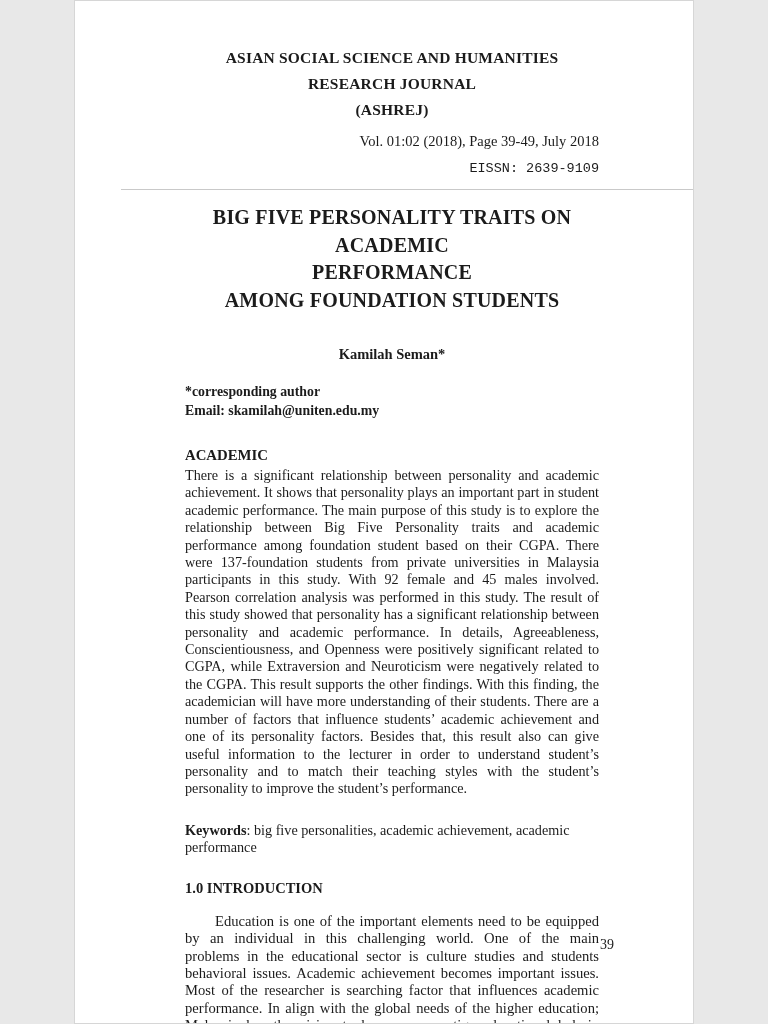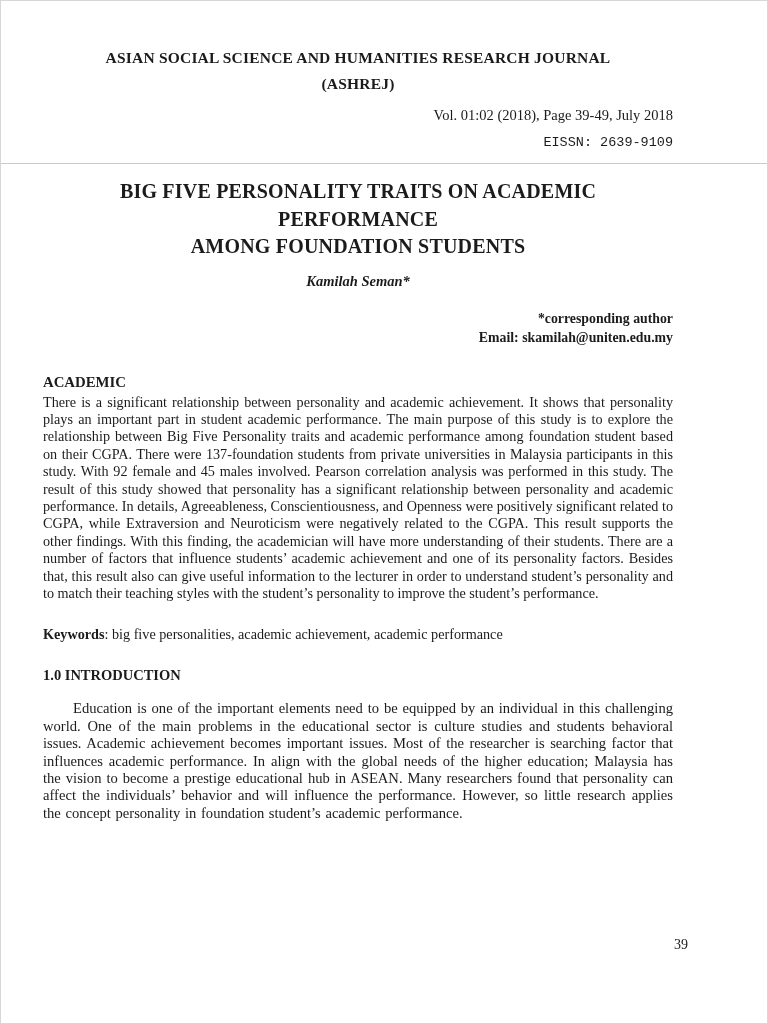--- a/index.html
+++ b/index.html
@@ -2,27 +2,27 @@
 <html><head>
 <meta charset="utf-8">
 <style>
   html, body {
     margin: 0;
     padding: 0;
     background: #e8e8e8;
   }
   .page {
     position: relative;
-    width: 768px;
+    width: 620px;
     height: 1024px;
     margin: 0 auto;
     background: #ffffff;
     box-sizing: border-box;
     border: 1px solid #d6d6d6;
-    padding: 44px 94px 0 42px;
+    padding: 44px 94px 0 110px;
     color: #1b1b1b;
     font-family: "Liberation Serif", "DejaVu Serif", serif;
     overflow: hidden;
   }
   .journal-name {
     font-weight: bold;
     font-size: 15.5px;
     line-height: 26px;
     text-align: center;
     white-space: pre-line;
@@ -47,32 +47,32 @@
   .paper-title {
     font-size: 20px;
     font-weight: bold;
     text-align: center;
     line-height: 27.5px;
     margin: 14px 0 0 0;
     white-space: pre-line;
     letter-spacing: 0.2px;
   }
   .author-block { text-align: center; }
-  .author-block.first { margin-top: 12px; font-style: italic; }
+  .author-block.first { margin-top: 32px; }
   .author-block.second { margin-top: 17px; }
   .author-name {
     font-weight: bold;
     font-size: 14.5px;
   }
   .author-affiliation {
     font-size: 13.8px;
     margin-top: 3px;
   }
   .correspondence {
-    text-align: right;
+    text-align: left;
     margin-top: 21px;
   }
   .corresponding-note {
     font-weight: bold;
     font-size: 13.8px;
   }
   .email-line {
     font-weight: bold;
     font-size: 13.8px;
     margin-top: 3px;

